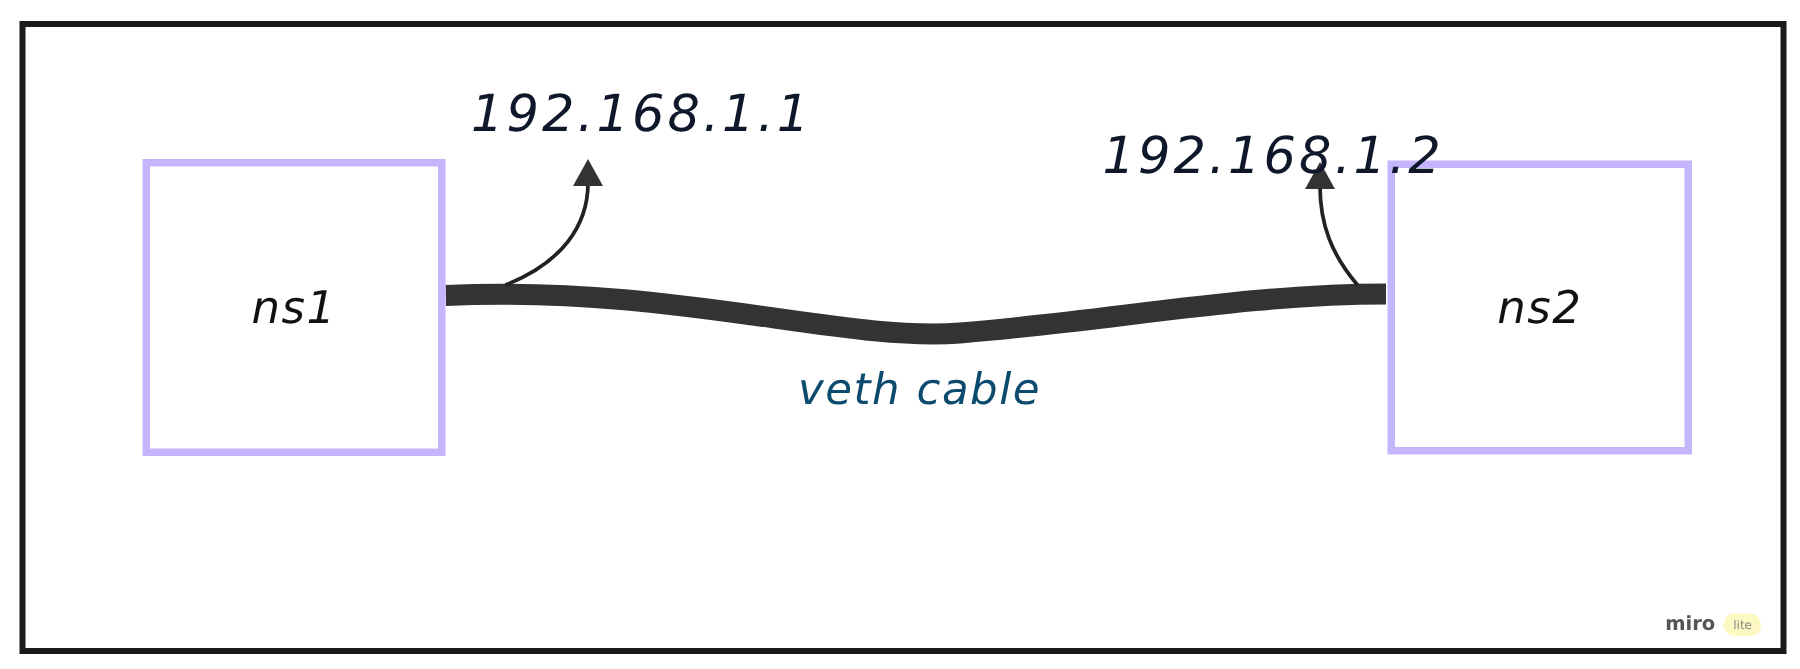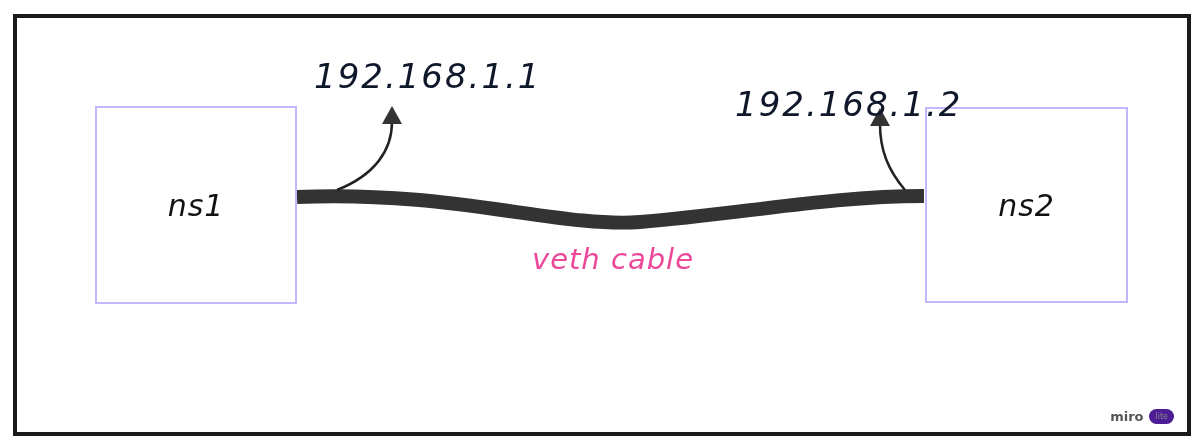--- a/index.html
+++ b/index.html
@@ -1,25 +1,25 @@
 <!DOCTYPE html>
 <html><head>
 <meta charset="utf-8">
 <style>
   html, body { margin:0; padding:0; background:#ffffff; }
   body { width:1200px; height:446px; position:relative; overflow:hidden; font-family:"DejaVu Sans", sans-serif; }
   .frame { position:absolute; left:13px; top:14px; width:1170px; height:414px; border:4px solid #1a1a1a; box-sizing:content-box; }
-  .ns-box { position:absolute; border:2px solid #c4b5fd; background:#fff; box-sizing:border-box; display:flex; align-items:center; justify-content:center; }
+  .ns-box { position:absolute; border:5px solid #c4b5fd; background:#fff; box-sizing:border-box; display:flex; align-items:center; justify-content:center; }
   .ns-label { font-family:"DejaVu Sans", sans-serif; font-style:italic; font-size:30px; color:#111; letter-spacing:1px; }
   .ip-label { position:absolute; font-family:"DejaVu Sans", sans-serif; font-style:italic; font-size:34px; color:#0f172a; letter-spacing:2px; }
-  .cable-label { position:absolute; font-family:"DejaVu Sans", sans-serif; font-style:italic; font-size:29px; color:#ec4899; letter-spacing:1px; }
+  .cable-label { position:absolute; font-family:"DejaVu Sans", sans-serif; font-style:italic; font-size:29px; color:#0c4a6e; letter-spacing:1px; }
   svg.overlay { position:absolute; left:0; top:0; }
   .watermark { position:absolute; right:26px; bottom:22px; display:flex; align-items:flex-end; gap:6px; }
   .wm-text { font-family:"DejaVu Sans", sans-serif; font-size:13px; color:#555; font-weight:bold; }
-  .wm-badge { font-family:"DejaVu Sans", sans-serif; font-size:8px; color:#888; background:#4c1d95; border-radius:8px; padding:3px 6px; }
+  .wm-badge { font-family:"DejaVu Sans", sans-serif; font-size:8px; color:#888; background:#fef9c3; border-radius:8px; padding:3px 6px; }
 </style>
 </head>
 <body>
 
 <div class="frame"></div>
 
 <svg class="overlay" width="1200" height="446" viewBox="0 0 1200 446">
   <defs>
     <marker id="arrowhead" markerWidth="10" markerHeight="10" refX="5" refY="5" orient="auto" markerUnits="userSpaceOnUse">
       <path d="M0,0 L10,5 L0,10 Z" fill="#333"></path>

